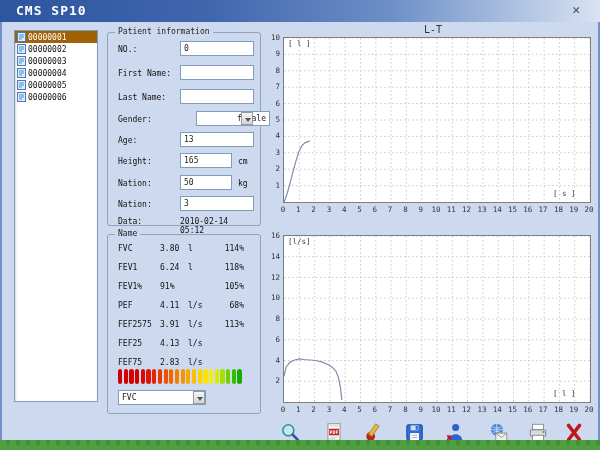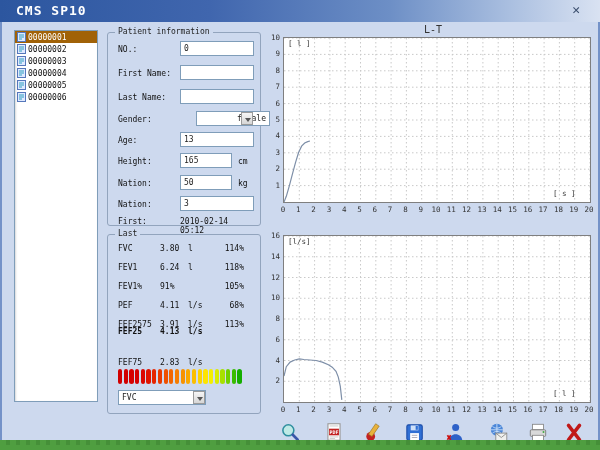--- a/index.html
+++ b/index.html
@@ -150,27 +150,27 @@
       <div class="prow" style="top:142px">
         <span class="plabel">Nation:</span>
         <input class="pinput small" value="50" style="">
         <span class="unit">kg</span>
       </div>
       <div class="prow" style="top:163px">
         <span class="plabel">Nation:</span>
         <input class="pinput" value="3" style="">
       </div>
       <div class="prow" style="top:180px">
-        <span class="plabel">First:</span>
+        <span class="plabel">Data:</span>
         <span class="ptext">2010-02-14 05:12</span>
       </div>
     </div>
 
     <div class="group" id="dgroup">
-      <span class="glabel">Last</span>
+      <span class="glabel">Name</span>
       <div>
           <div class="drow" style="top: 9px;">
             <span class="dn">FVC</span>
             <span class="dv">3.80</span>
             <span class="du">l</span>
             <span class="dp">114%</span>
           </div>
           <div class="drow" style="top: 28px;">
             <span class="dn">FEV1</span>
             <span class="dv">6.24</span>
@@ -188,21 +188,21 @@
             <span class="dv">4.11</span>
             <span class="du">l/s</span>
             <span class="dp">68%</span>
           </div>
           <div class="drow" style="top: 85px;">
             <span class="dn">FEF2575</span>
             <span class="dv">3.91</span>
             <span class="du">l/s</span>
             <span class="dp">113%</span>
           </div>
-          <div class="drow" style="top: 92px; font-weight: bold;">
+          <div class="drow" style="top: 104px;">
             <span class="dn">FEF25</span>
             <span class="dv">4.13</span>
             <span class="du">l/s</span>
             <span class="dp"></span>
           </div>
           <div class="drow" style="top: 123px;">
             <span class="dn">FEF75</span>
             <span class="dv">2.83</span>
             <span class="du">l/s</span>
             <span class="dp"></span>

